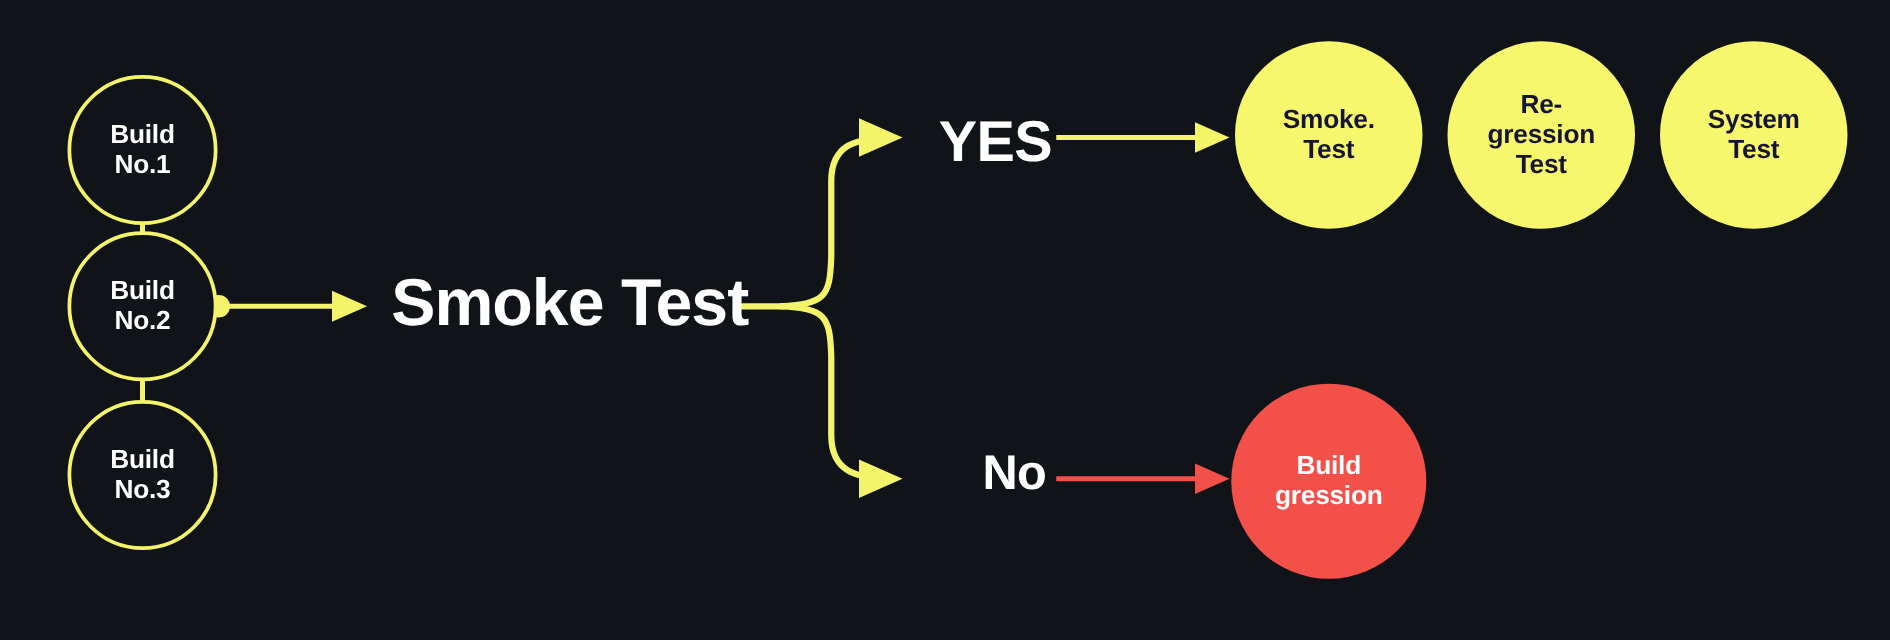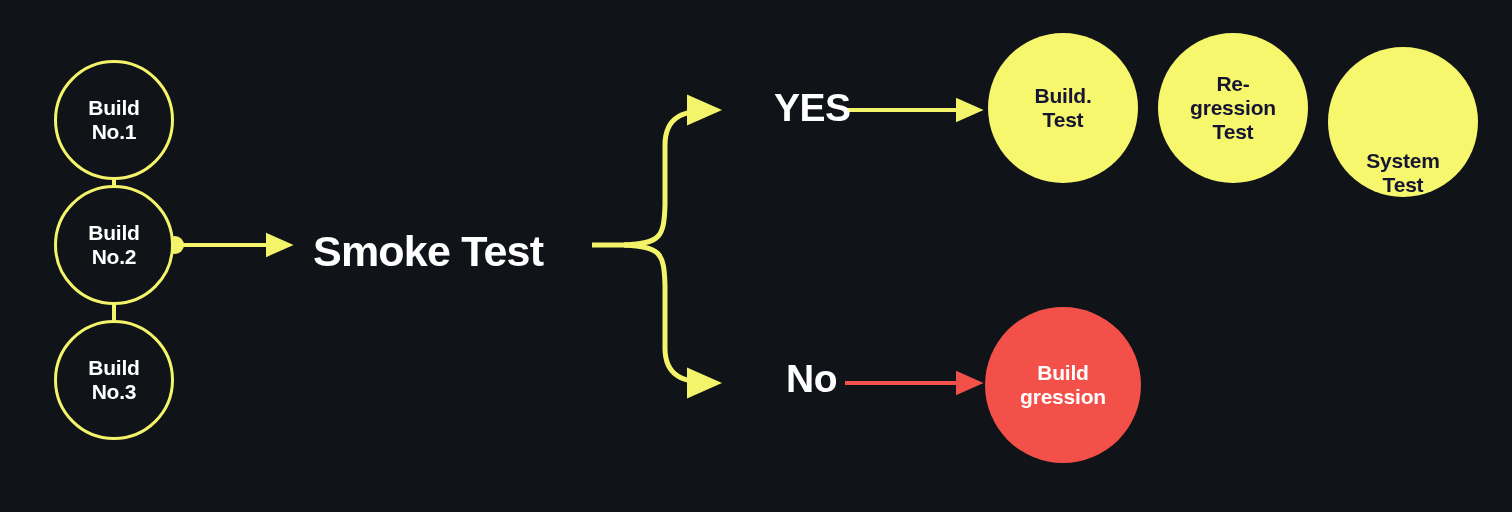--- a/index.html
+++ b/index.html
@@ -64,28 +64,28 @@
     font-size: 21px;
   }
   .label {
     position: absolute;
     color: #ffffff;
     font-weight: bold;
     white-space: nowrap;
   }
   #smoke-test-label {
     left: 313px;
-    top: 227px;
-    font-size: 43px;
+    top: 212px;
+    font-size: 53px;
     letter-spacing: -0.8px;
   }
   #yes-label {
-    left: 774px;
+    left: 751px;
     top: 86px;
-    font-size: 39px;
+    font-size: 46px;
     letter-spacing: -0.5px;
   }
   #no-label {
     left: 786px;
     top: 357px;
     font-size: 39px;
     letter-spacing: -0.5px;
   }
   .nodetext {
     display: block;
@@ -145,34 +145,34 @@
     </span>
   </div>
 
   <div class="label" id="smoke-test-label">Smoke Test</div>
 
   <div class="label" id="yes-label">YES</div>
   <div class="label" id="no-label">No</div>
 
   <div class="node test-node" style="left:988px; top:33px;">
     <span>
-      <span class="nodetext">Build.</span>
+      <span class="nodetext">Smoke.</span>
       <span class="nodetext">Test</span>
     </span>
   </div>
 
   <div class="node test-node" style="left:1158px; top:33px;">
     <span>
       <span class="nodetext">Re-</span>
       <span class="nodetext">gression</span>
       <span class="nodetext">Test</span>
     </span>
   </div>
 
-  <div class="node test-node" style="left:1328px; top:47px;align-items:flex-end;">
+  <div class="node test-node" style="left:1328px; top:33px;">
     <span>
       <span class="nodetext">System</span>
       <span class="nodetext">Test</span>
     </span>
   </div>
 
   <div class="node reject-node" style="left:985px; top:307px;">
     <span>
       <span class="nodetext">Build</span>
       <span class="nodetext">gression</span>

